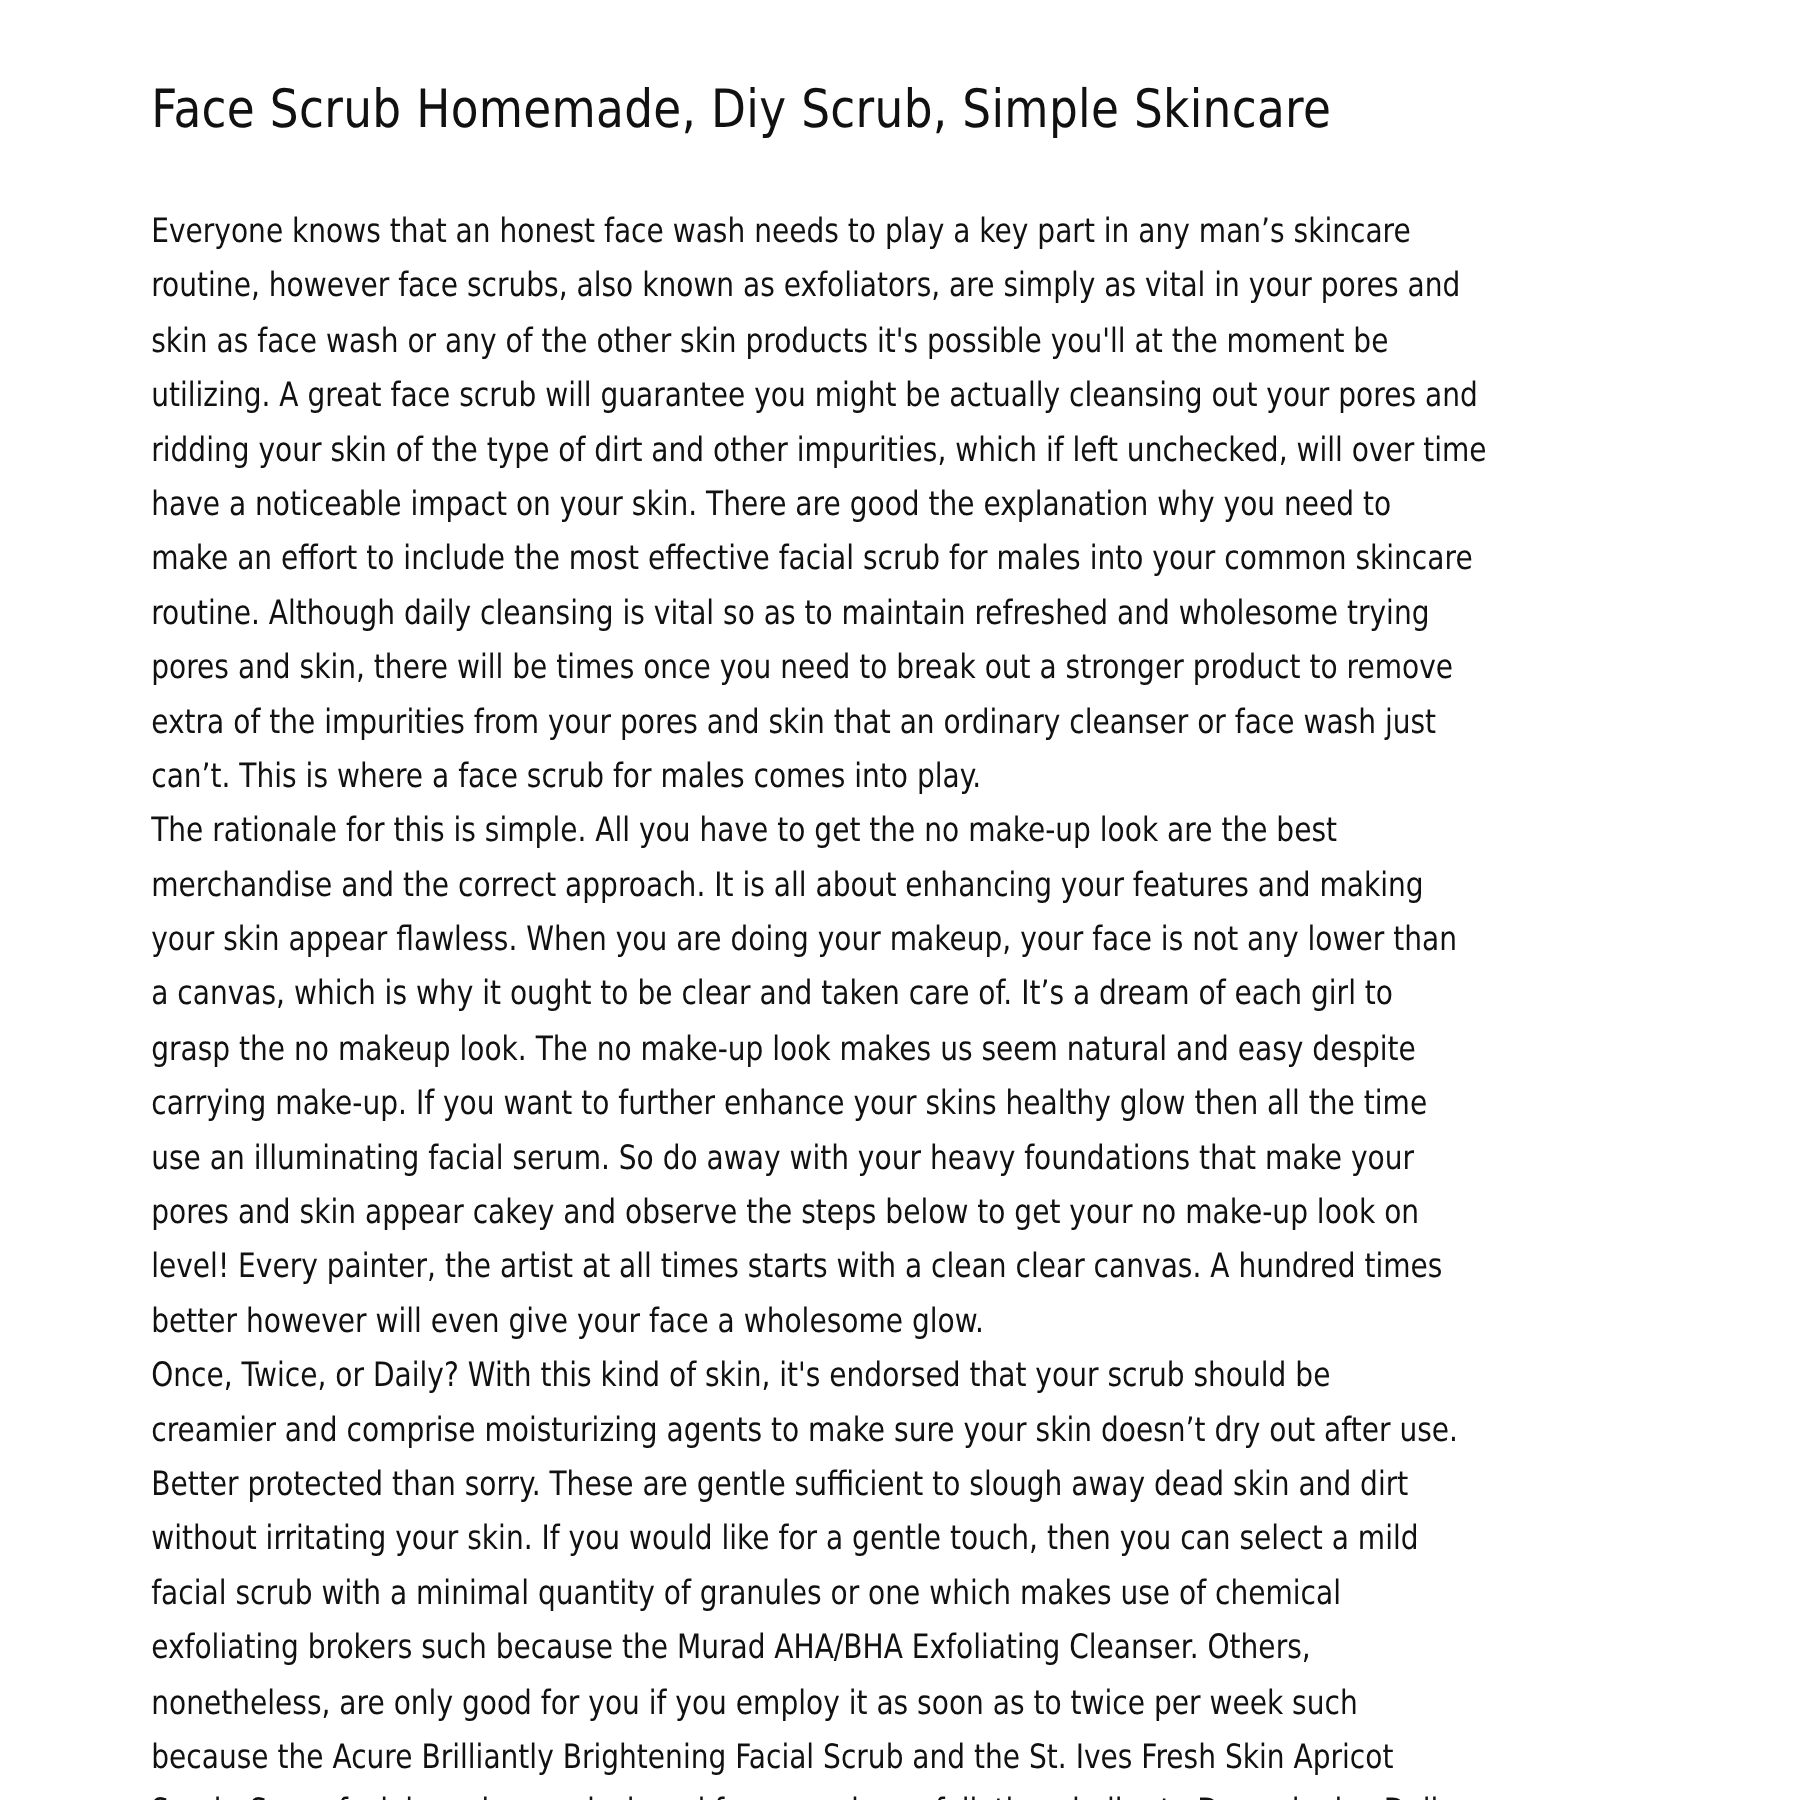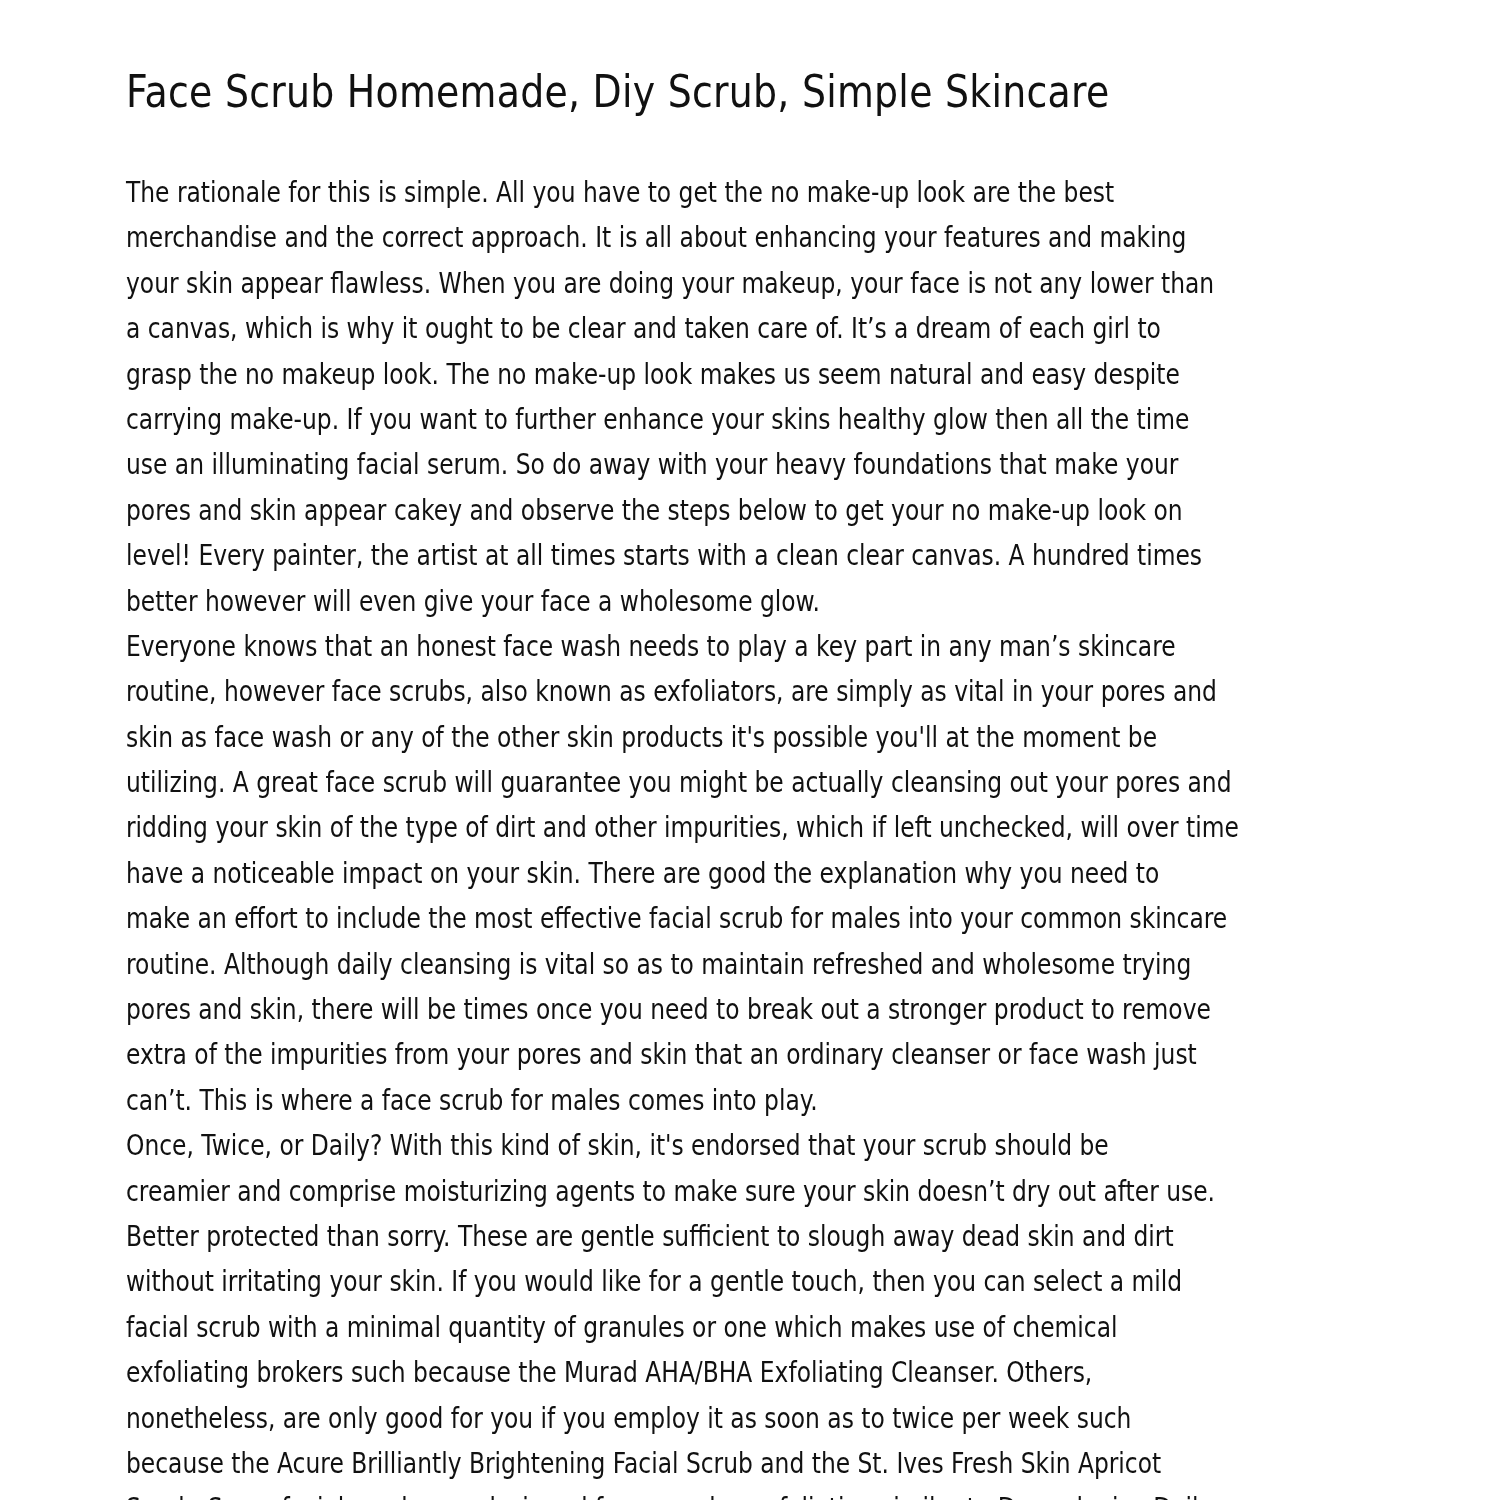--- a/index.html
+++ b/index.html
@@ -24,43 +24,43 @@
   }
 </style>
 </head>
 <body>
 
 <div class="page">
   <h1 class="title">Face Scrub Homemade, Diy Scrub, Simple Skincare</h1>
 
   <div class="body">
     <div>
-      <div class="line">The rationale for this is simple. All you have to get the no make-up look are the best</div>
-      <div class="line">merchandise and the correct approach. It is all about enhancing your features and making</div>
-      <div class="line">your skin appear flawless. When you are doing your makeup, your face is not any lower than</div>
-      <div class="line">a canvas, which is why it ought to be clear and taken care of. It’s a dream of each girl to</div>
-      <div class="line">grasp the no makeup look. The no make-up look makes us seem natural and easy despite</div>
-      <div class="line">carrying make-up. If you want to further enhance your skins healthy glow then all the time</div>
-      <div class="line">use an illuminating facial serum. So do away with your heavy foundations that make your</div>
-      <div class="line">pores and skin appear cakey and observe the steps below to get your no make-up look on</div>
-      <div class="line">level! Every painter, the artist at all times starts with a clean clear canvas. A hundred times</div>
-      <div class="line">better however will even give your face a wholesome glow.</div>
-    </div>
-    <div>
       <div class="line">Everyone knows that an honest face wash needs to play a key part in any man’s skincare</div>
       <div class="line">routine, however face scrubs, also known as exfoliators, are simply as vital in your pores and</div>
       <div class="line">skin as face wash or any of the other skin products it's possible you'll at the moment be</div>
       <div class="line">utilizing. A great face scrub will guarantee you might be actually cleansing out your pores and</div>
       <div class="line">ridding your skin of the type of dirt and other impurities, which if left unchecked, will over time</div>
       <div class="line">have a noticeable impact on your skin. There are good the explanation why you need to</div>
       <div class="line">make an effort to include the most effective facial scrub for males into your common skincare</div>
       <div class="line">routine. Although daily cleansing is vital so as to maintain refreshed and wholesome trying</div>
       <div class="line">pores and skin, there will be times once you need to break out a stronger product to remove</div>
       <div class="line">extra of the impurities from your pores and skin that an ordinary cleanser or face wash just</div>
       <div class="line">can’t. This is where a face scrub for males comes into play.</div>
+    </div>
+    <div>
+      <div class="line">The rationale for this is simple. All you have to get the no make-up look are the best</div>
+      <div class="line">merchandise and the correct approach. It is all about enhancing your features and making</div>
+      <div class="line">your skin appear flawless. When you are doing your makeup, your face is not any lower than</div>
+      <div class="line">a canvas, which is why it ought to be clear and taken care of. It’s a dream of each girl to</div>
+      <div class="line">grasp the no makeup look. The no make-up look makes us seem natural and easy despite</div>
+      <div class="line">carrying make-up. If you want to further enhance your skins healthy glow then all the time</div>
+      <div class="line">use an illuminating facial serum. So do away with your heavy foundations that make your</div>
+      <div class="line">pores and skin appear cakey and observe the steps below to get your no make-up look on</div>
+      <div class="line">level! Every painter, the artist at all times starts with a clean clear canvas. A hundred times</div>
+      <div class="line">better however will even give your face a wholesome glow.</div>
     </div>
     <div>
       <div class="line">Once, Twice, or Daily? With this kind of skin, it's endorsed that your scrub should be</div>
       <div class="line">creamier and comprise moisturizing agents to make sure your skin doesn’t dry out after use.</div>
       <div class="line">Better protected than sorry. These are gentle sufficient to slough away dead skin and dirt</div>
       <div class="line">without irritating your skin. If you would like for a gentle touch, then you can select a mild</div>
       <div class="line">facial scrub with a minimal quantity of granules or one which makes use of chemical</div>
       <div class="line">exfoliating brokers such because the Murad AHA/BHA Exfoliating Cleanser. Others,</div>
       <div class="line">nonetheless, are only good for you if you employ it as soon as to twice per week such</div>
       <div class="line">because the Acure Brilliantly Brightening Facial Scrub and the St. Ives Fresh Skin Apricot</div>

